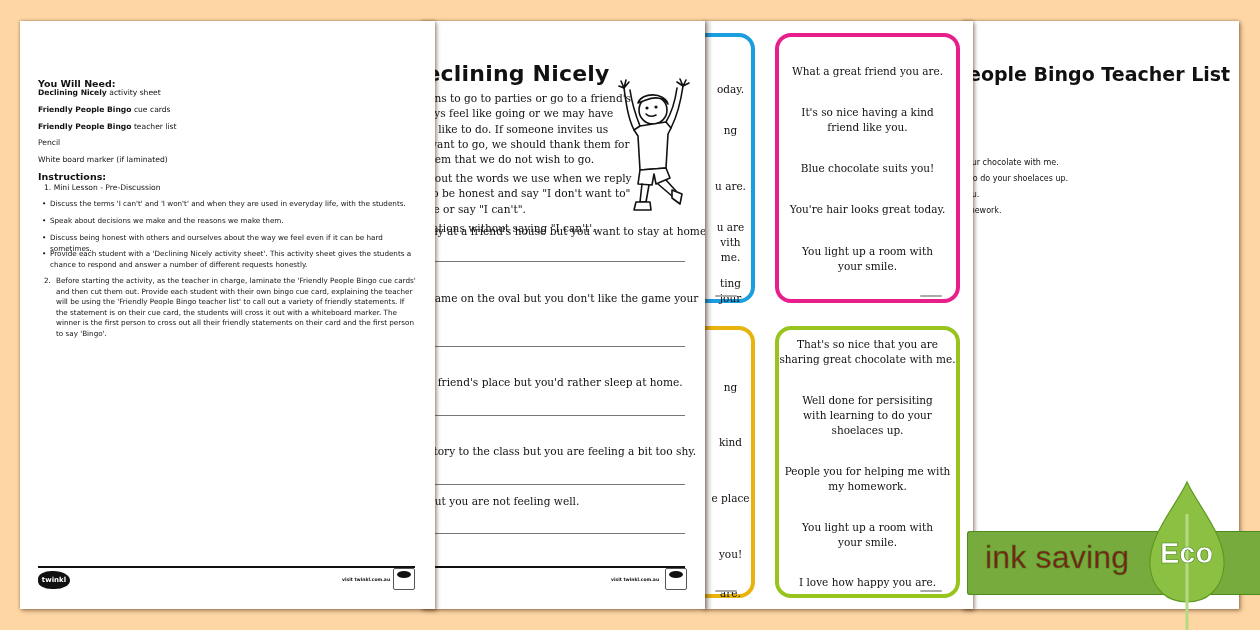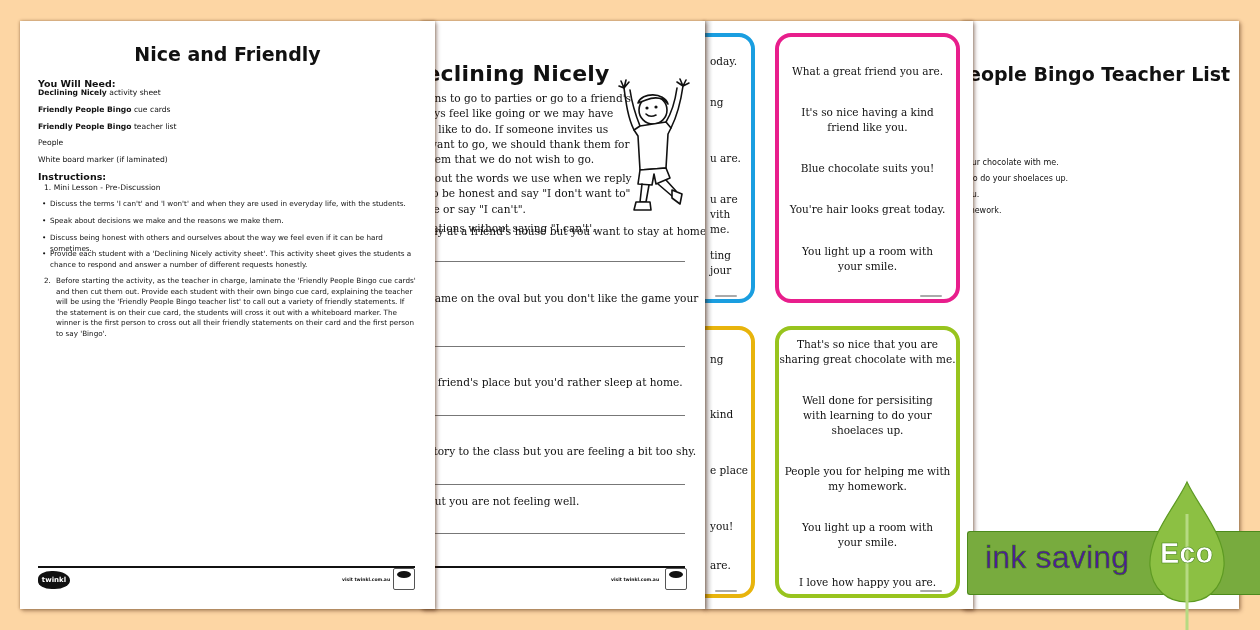--- a/index.html
+++ b/index.html
@@ -15,21 +15,21 @@
 
   
   #sheet-cards { left: 703px; width: 270px; z-index: 2; }
   .card { position: absolute; background: #fff; border-radius: 16px; border: 4px solid; }
   .card .line { font-family: "DejaVu Serif", serif; font-size: 10.5px; text-align: center; line-height: 15px; position: absolute; left: 0; right: 0; }
   .card-blue { left: -120px; top: 12px; width: 172px; height: 270px; border-color: #1a9ee0; }
   .card-pink { left: 72px; top: 12px; width: 185px; height: 270px; border-color: #e81e8c; }
   .card-yellow { left: -120px; top: 305px; width: 172px; height: 272px; border-color: #e8b40c; }
   .card-green { left: 72px; top: 305px; width: 185px; height: 272px; border-color: #98c41e; }
   .card .tiny { position: absolute; bottom: 2px; right: 14px; width: 22px; height: 2px; background: #aaa; border-radius: 1px; }
-  .card-left .line { text-align: left; left: 123px; }
+  .card-left .line { text-align: center; left: 123px; margin-top: 28px; }
 
   
   #sheet-declining { left: 421px; width: 284px; z-index: 3; }
   .dn-title { position: absolute; left: 6px; top: 40px; font-size: 22px; font-weight: bold; white-space: nowrap; letter-spacing: 0.2px; }
   .dn-para { position: absolute; left: 7px; font-family: "DejaVu Serif", serif; font-size: 10.6px; line-height: 15.3px; white-space: nowrap; }
   .dn-line { position: absolute; left: 14px; width: 250px; height: 1px; background: #777; }
   .dn-q { position: absolute; left: 7px; font-family: "DejaVu Serif", serif; font-size: 10.6px; white-space: nowrap; }
   .boy { position: absolute; left: 195px; top: 57px; width: 75px; height: 140px; }
   .footer-rule { position: absolute; height: 2px; background: #111; }
   .visit { position: absolute; font-size: 4.5px; font-weight: bold; white-space: nowrap; }
@@ -44,21 +44,21 @@
   .nf-item b { font-weight: bold; }
   .nf-num { position: absolute; left: 24px; font-size: 7.6px; white-space: nowrap; }
   .nf-bullet { position: absolute; left: 30px; font-size: 7.2px; line-height: 10.5px; width: 370px; }
   .nf-bullet::before { content: "\2022"; position: absolute; left: -8px; }
   .nf-step { position: absolute; left: 36px; font-size: 7.2px; line-height: 10.5px; width: 360px; }
   .nf-step .n { position: absolute; left: -12px; }
   .twinkl-logo { position: absolute; left: 20px; top: 570px; width: 32px; height: 18px; background: #111; border-radius: 45% 55% 50% 45%; color: #fff; font-size: 7px; font-weight: bold; text-align: center; line-height: 18px; }
 
   
   .eco-bar { position: absolute; left: 967px; top: 531px; width: 293px; height: 64px; background: #78ab3e; border: 1px solid #4c8a1c; border-right: none; border-radius: 3px 0 0 3px; z-index: 10; }
-  .eco-text { position: absolute; left: 17px; top: 7px; color: #4c1d95; font-size: 32px; font-family: "Liberation Sans", sans-serif; -webkit-text-stroke: 0.6px #3d7d10; letter-spacing: 0.2px; }
+  .eco-text { position: absolute; left: 17px; top: 7px; color: #7f1d1d; font-size: 32px; font-family: "Liberation Sans", sans-serif; -webkit-text-stroke: 0.6px #3d7d10; letter-spacing: 0.2px; }
   .eco-leaf { position: absolute; left: 1146px; top: 480px; width: 82px; height: 150px; z-index: 11; }
   .eco-word { position: absolute; left: 1160px; top: 537px; color: #fff; font-weight: bold; font-size: 29px; font-family: "Liberation Sans", sans-serif; -webkit-text-stroke: 0.6px #3d7d10; z-index: 12; }
 </style>
 </head>
 <body>
 
 <div class="sheet" id="sheet-teacher-full">
   <div class="teacher-title">eople Bingo Teacher List</div>
   <div class="teacher-list">
     <div>your chocolate with me.</div>
@@ -157,26 +157,25 @@
   <div class="dn-q" style="top:424px">story to the class but you are feeling a bit too shy.</div>
   <div class="dn-line" style="top:463px"></div>
   <div class="dn-q" style="top:474px"> but you are not feeling well.</div>
   <div class="dn-line" style="top:512px"></div>
   <div class="footer-rule" style="left:14px; width:250px; top:545px"></div>
   <div class="visit" style="left:190px; top:556px">visit twinkl.com.au</div>
   <div class="badge" style="left:244px; top:547px"></div>
 </div>
 
 <div class="sheet" id="sheet-nice">
-  <div class="nf-title">Nice and Friendly</div>
   <div class="nf-h" style="top:57px">You Will Need:</div>
   <div class="nf-item" style="top:67px"><b>Declining Nicely</b><span> activity sheet</span></div>
   <div class="nf-item" style="top:84px"><b>Friendly People Bingo</b><span> cue cards</span></div>
   <div class="nf-item" style="top:101px"><b>Friendly People Bingo</b><span> teacher list</span></div>
-  <div class="nf-item" style="top:117px">People</div>
+  <div class="nf-item" style="top:117px">Pencil</div>
   <div class="nf-item" style="top:134px">White board marker (if laminated)</div>
   <div class="nf-h" style="top:150px">Instructions:</div>
   <div class="nf-num" style="top:162px">1.   Mini Lesson - Pre-Discussion</div>
   <div class="nf-bullet" style="top:178px">Discuss the terms 'I can't' and 'I won't' and when they are used in everyday life, with the students.</div>
   <div class="nf-bullet" style="top:195px">Speak about decisions we make and the reasons we make them.</div>
   <div class="nf-bullet" style="top:212px">Discuss being honest with others and ourselves about the way we feel even if it can be hard sometimes.</div>
   <div class="nf-bullet" style="top:228px">Provide each student with a 'Declining Nicely activity sheet'. This activity sheet gives the students a chance to respond and answer a number of different requests honestly.</div>
   <div class="nf-step" style="top:255px">
     <span class="n">2.</span>
     <span>Before starting the activity, as the teacher in charge, laminate the 'Friendly People Bingo cue cards' and then cut them out.  Provide each student with their own bingo cue card, explaining the teacher will be using the 'Friendly People Bingo teacher list' to call out a variety of friendly statements. If the statement is on their cue card, the students will cross it out with a whiteboard marker.  The winner is the first person to cross out all their friendly statements on their card and the first person to say 'Bingo'.</span>

